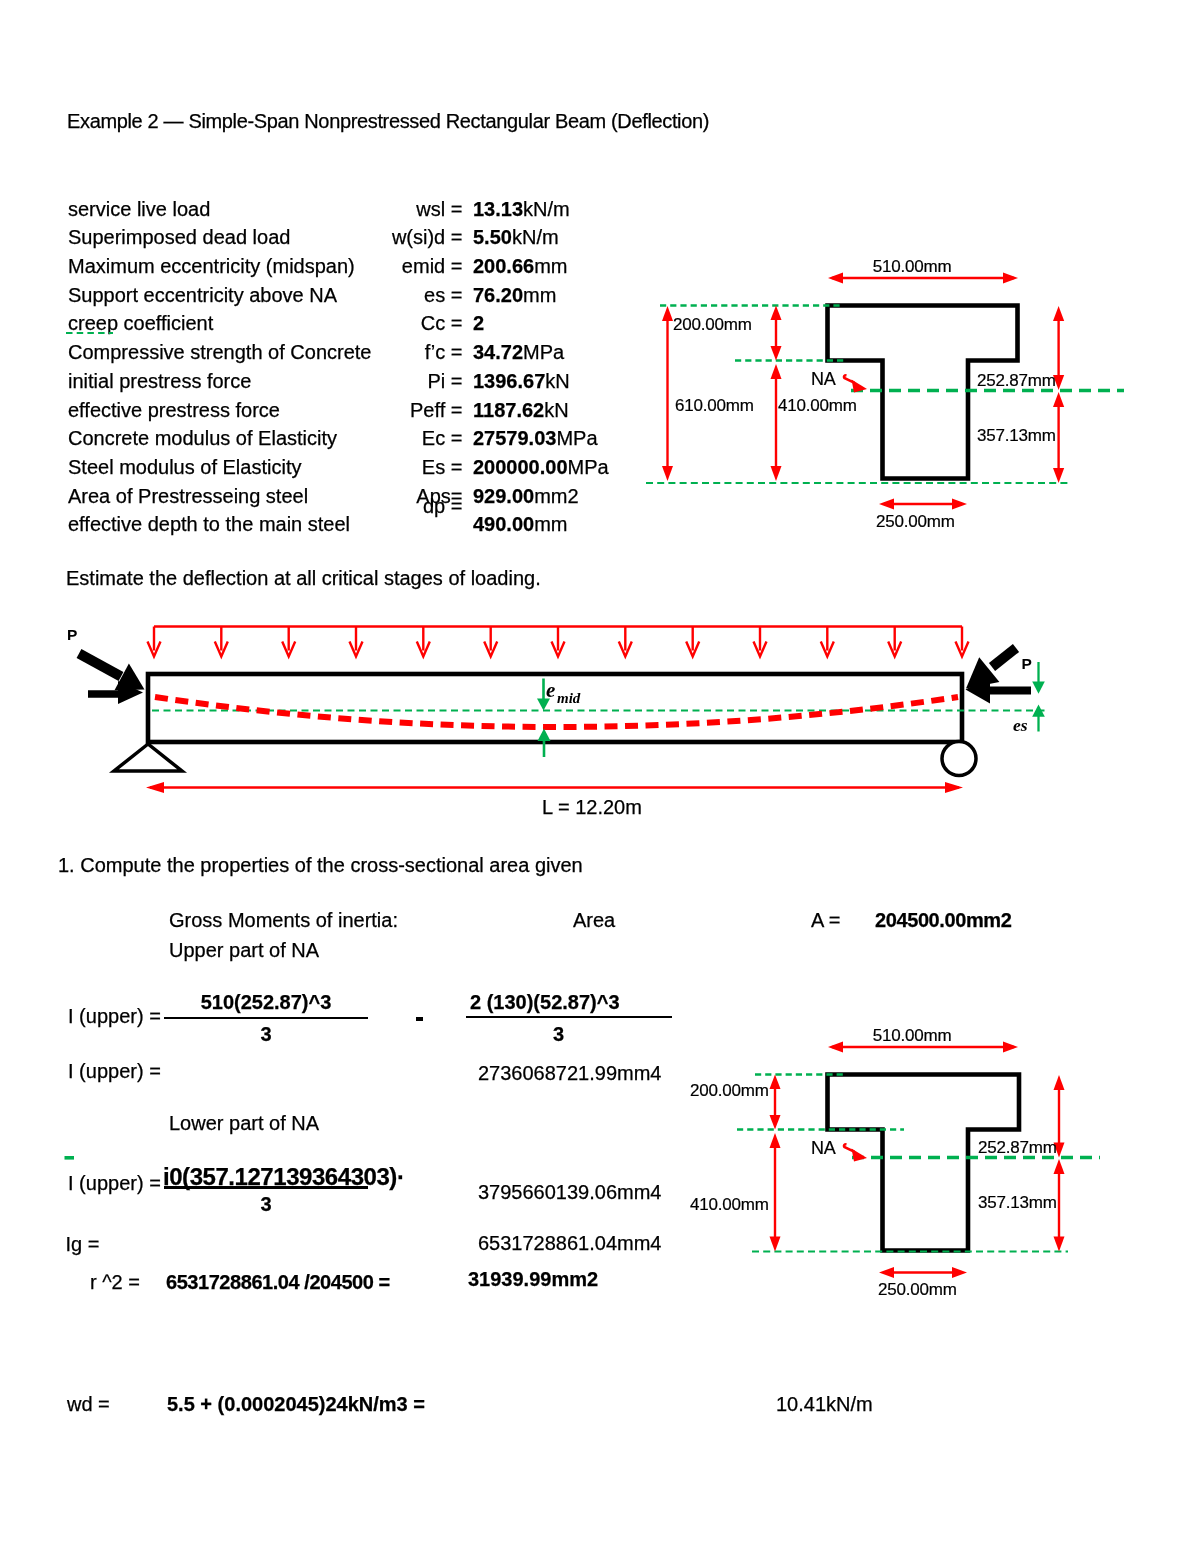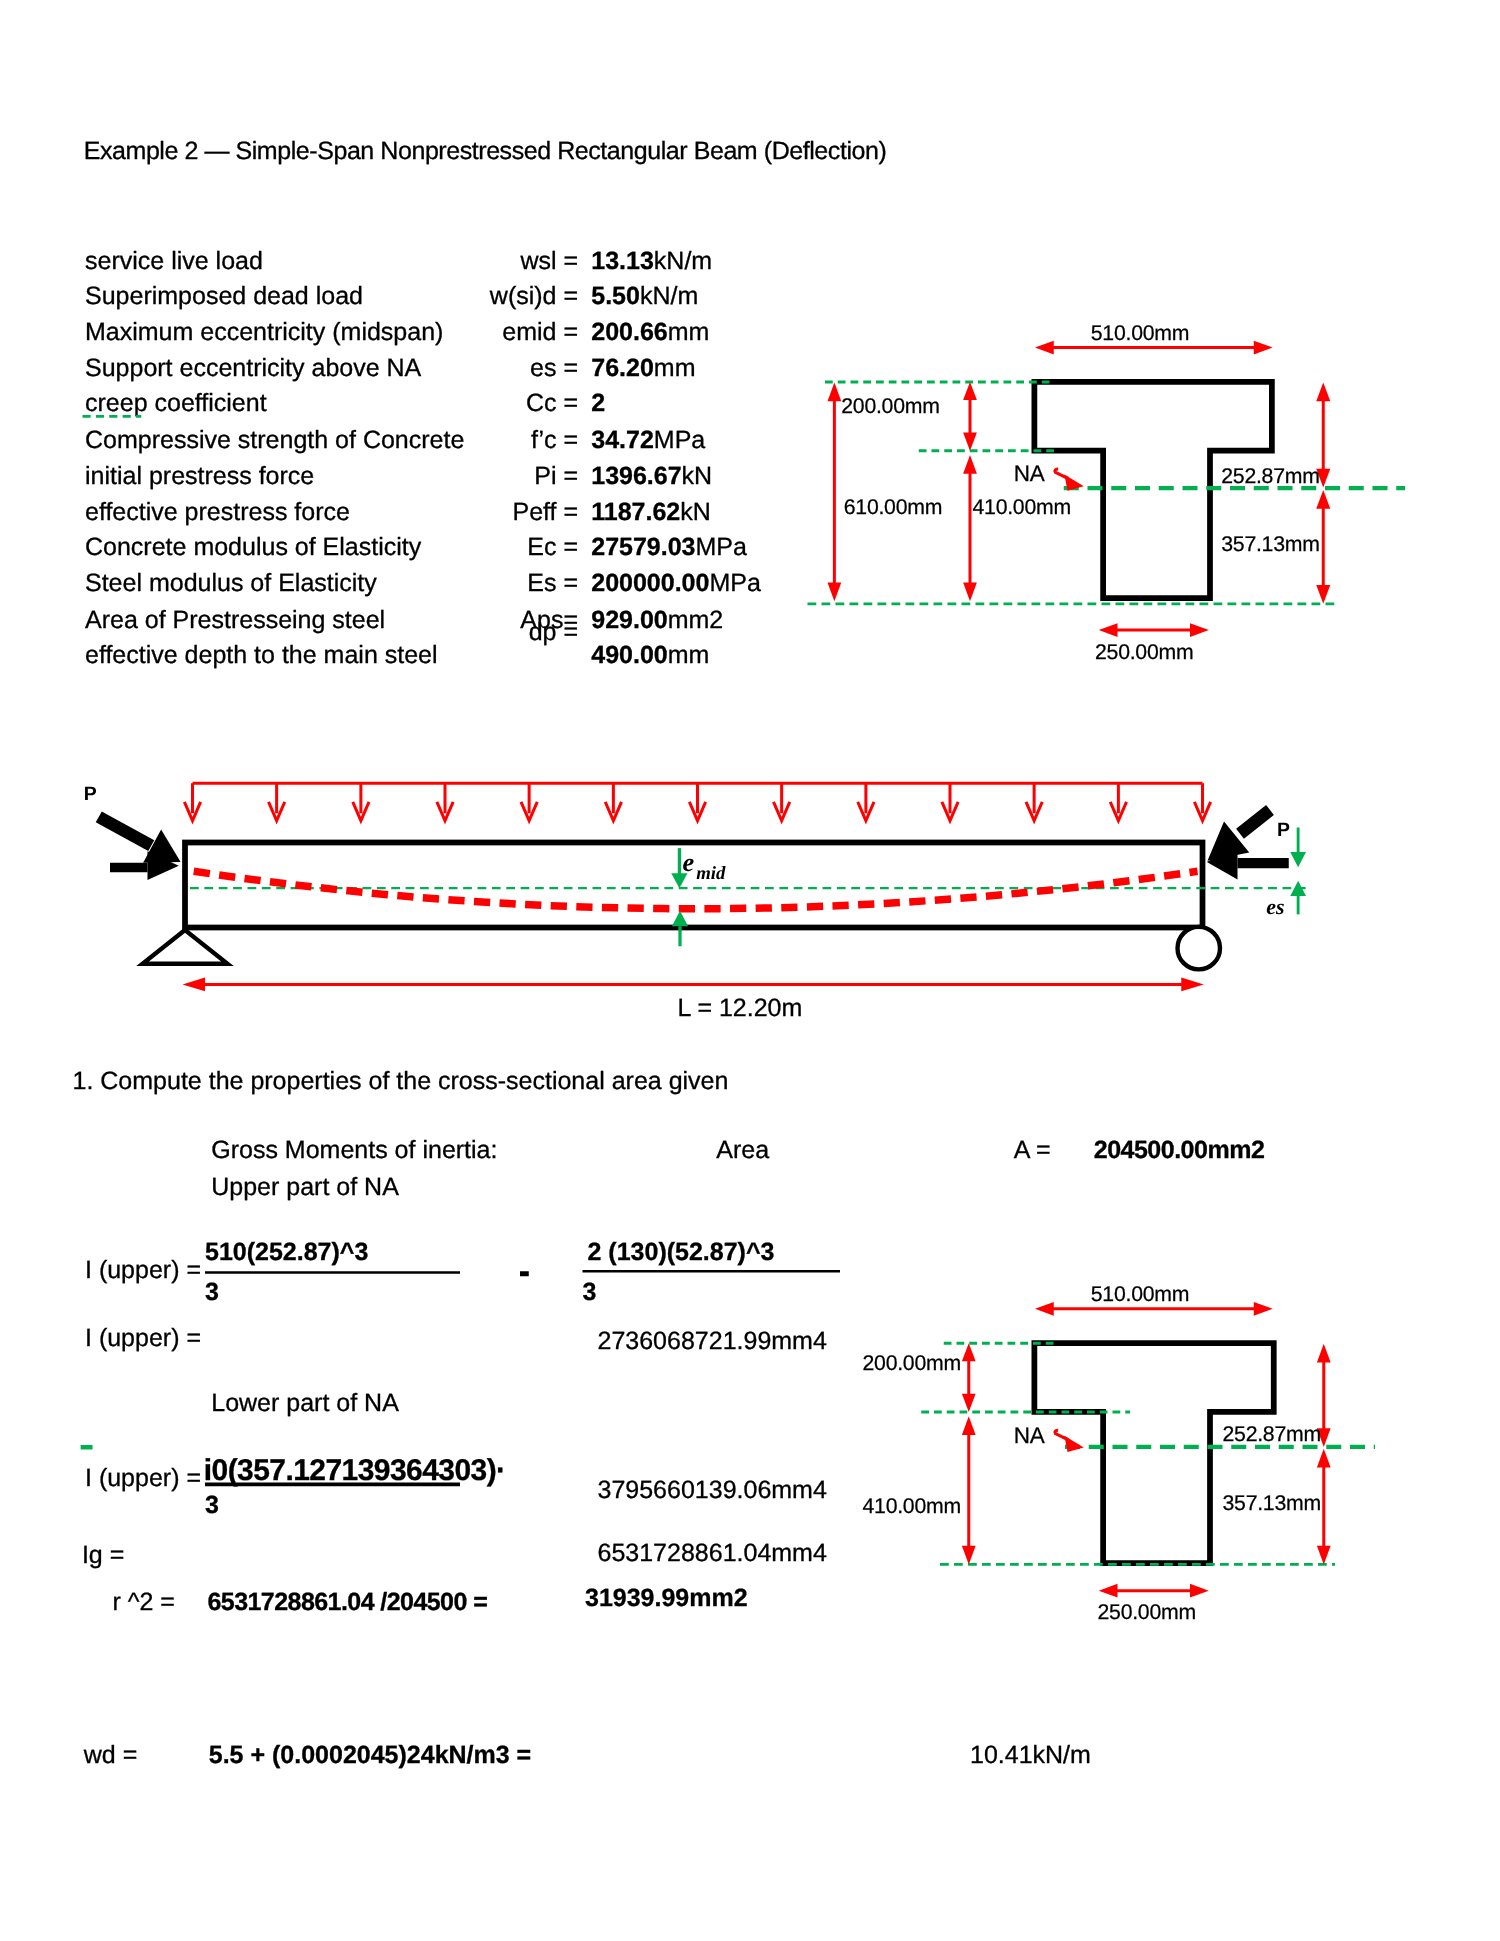--- a/index.html
+++ b/index.html
@@ -1,18 +1,18 @@
 <!DOCTYPE html>
 <html><head><meta charset="utf-8"><title>Example 2</title><style>
 html,body{margin:0;padding:0;background:#fff}
 #pg{position:relative;width:1200px;height:1553px;background:#fff;overflow:hidden;font-family:"Liberation Sans",sans-serif;color:#000}
 .t{position:absolute;font-size:20px;line-height:20px;white-space:pre;-webkit-text-stroke:0.25px #000}
 .b{font-weight:bold}
 .r{text-align:right}
-.c{}
+.c{text-align:center}
 svg{position:absolute;left:0;top:0}
 </style></head><body>
 <div id="pg">
 
 <div class="t" style="left:67px;top:111px;letter-spacing:-0.35px">Example 2 — Simple-Span Nonprestressed Rectangular Beam (Deflection)</div>
 
 
 <div class="t" style="left:68px;top:198.6px">service live load</div>
 <div class="t r" style="left:240px;top:198.6px;width:228px">wsl = </div>
 <div class="t" style="left:473px;top:198.6px"><span class="b">13.13</span>kN/m</div>
@@ -54,20 +54,21 @@
 <div class="t" style="left:473px;top:456.9px"><span class="b">200000.00</span>MPa</div>
 
 <div class="t" style="left:68px;top:485.6px">Area of Prestresseing steel</div>
 <div class="t r" style="left:240px;top:485.6px;width:228px">Aps= </div>
 <div class="t" style="left:473px;top:485.6px"><span class="b">929.00</span>mm2</div>
 
 <div class="t" style="left:68px;top:514.3px">effective depth to the main steel</div>
 <div class="t r" style="left:240px;top:496px;width:228px">dp = </div>
 <div class="t" style="left:473px;top:514.3px"><span class="b">490.00</span>mm</div>
 
+<div class="t" style="left:66px;top:568px">Estimate the deflection at all critical stages of loading.</div>
 
 <div class="t" style="left:542px;top:797px">L = 12.20m</div>
 
 <div class="t" style="left:58px;top:855px">1. Compute the properties of the cross-sectional area given</div>
 
 <div class="t" style="left:169px;top:909.5px">Gross Moments of inertia:</div>
 
 <div class="t" style="left:573px;top:909.5px">Area</div>
 
 <div class="t" style="left:811px;top:909.5px">A =</div>

